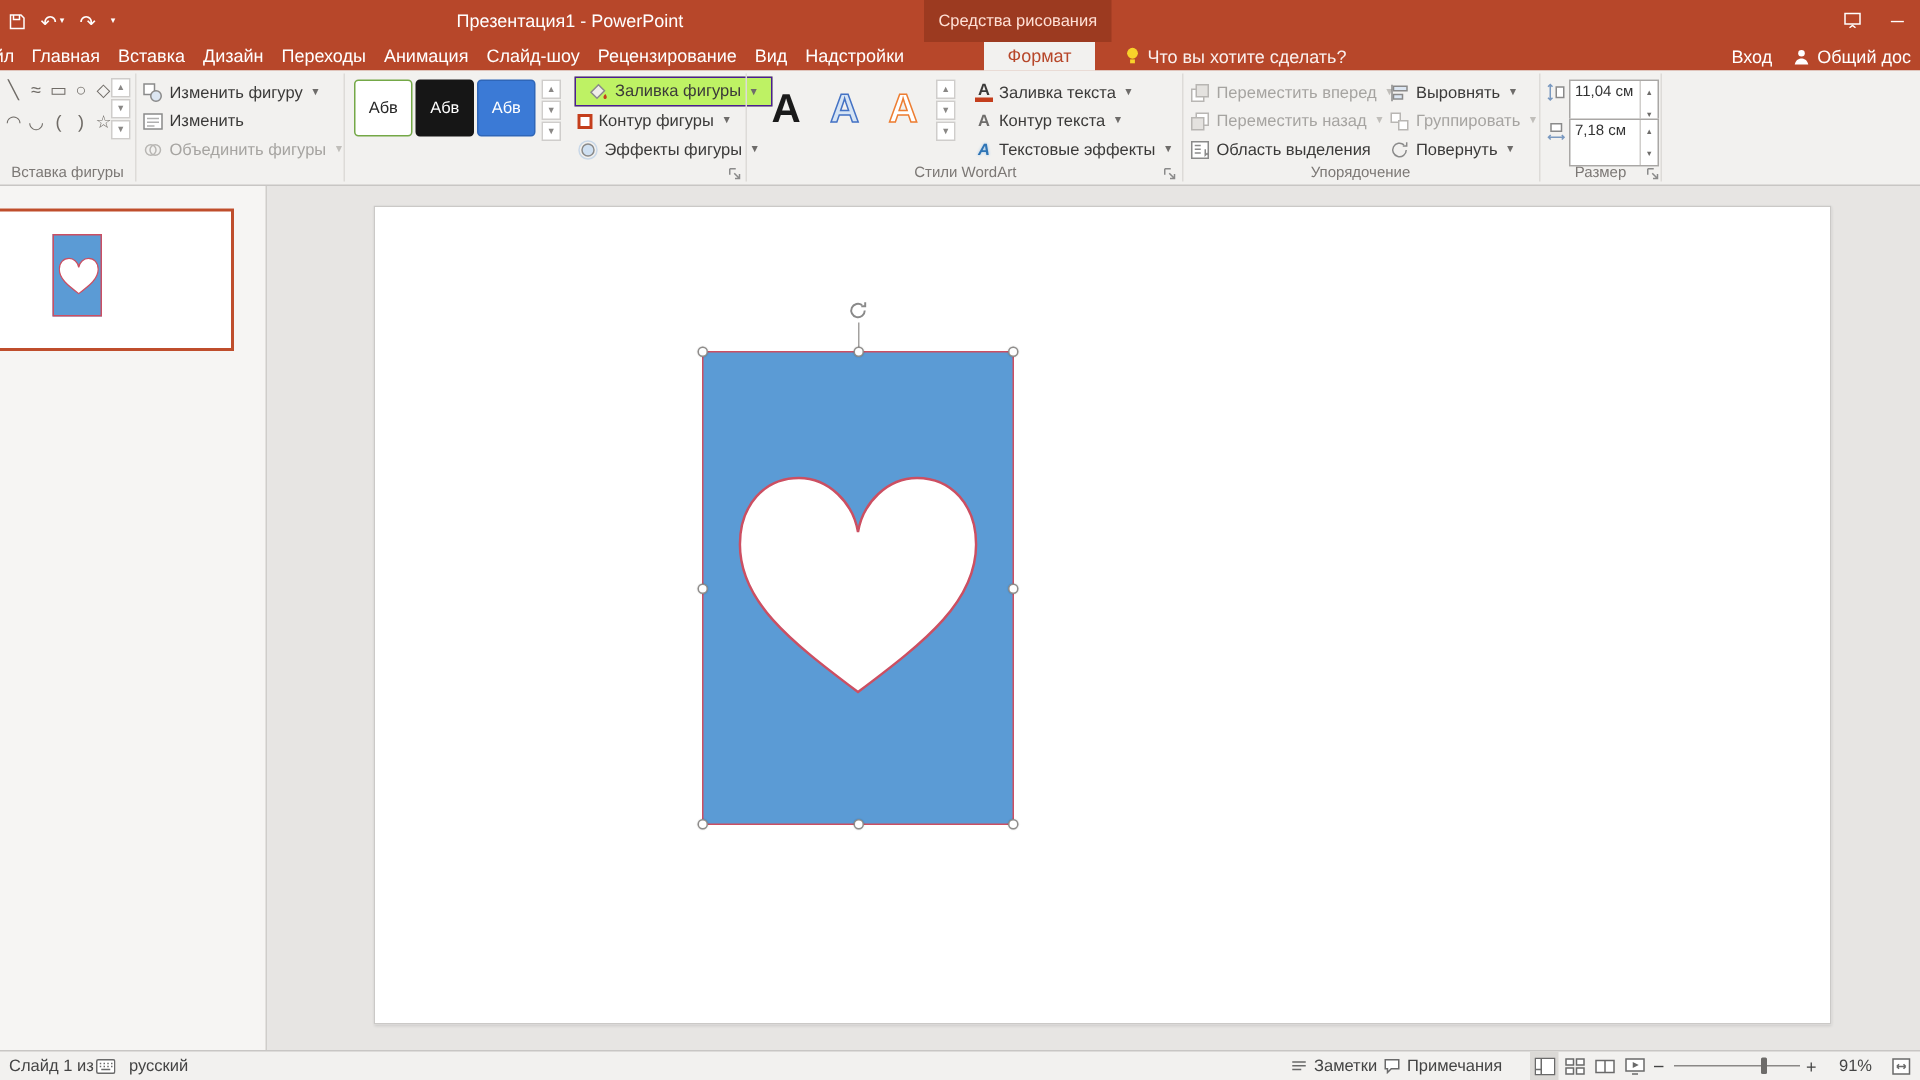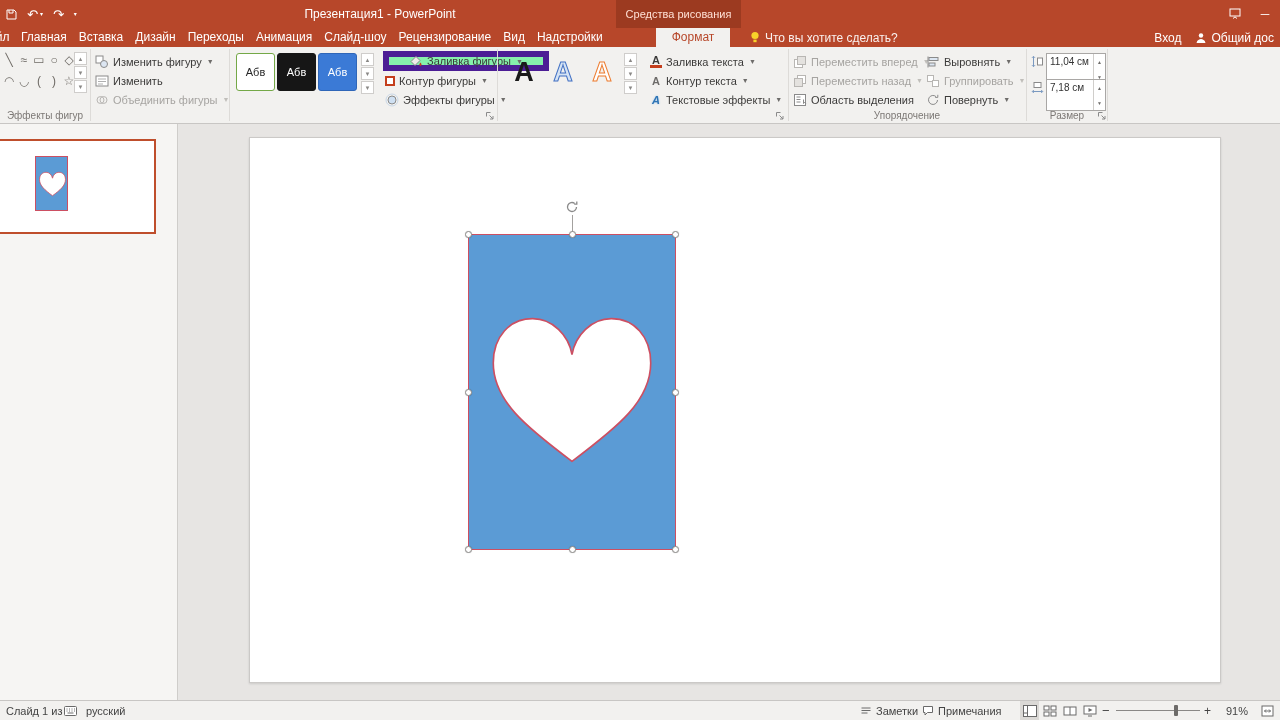--- a/index.html
+++ b/index.html
@@ -28,21 +28,21 @@
   .tabright{position:absolute;right:6px;top:0;height:19px;display:flex;align-items:center;gap:13px}
   .share{display:flex;align-items:center;gap:5px;white-space:nowrap}
 
   
   .ribbon{position:absolute;left:0;top:47px;width:1280px;height:77px;background:#f2f1ef;border-bottom:1px solid #c8c6c4}
   .vsep{position:absolute;top:2px;height:72px;width:1px;background:#dddbd8}
   .rbtn{position:absolute;display:flex;align-items:center;gap:4px;height:19px;font-size:11px;color:#3b3a39;white-space:nowrap}
   .dis{color:#a6a4a1}
   .caret{font-size:7px;color:#6e6c6a;margin-left:1px}
   .dis .caret{color:#c0beba}
-  .hl{background:#86efac;border:6px solid #4c1d95;padding:0 20px;height:20px}
+  .hl{background:#bef264;border:1px solid #4c1d95;padding:0 8px;height:20px}
   .glabel{position:absolute;top:62px;height:14px;font-size:10px;color:#7c7875;text-align:center;line-height:14px}
   .launcher{position:absolute;top:63px;width:11px;height:11px;display:flex;align-items:center;justify-content:center}
   .srow{position:absolute;display:flex;gap:1px}
   .sgGlyph{width:14px;text-align:center;font-size:12px;color:#6f6b66;line-height:19px}
   .galBtn{position:absolute;width:13px;height:13px;background:#fff;border:1px solid #cfcdcb;color:#8a8886;font-size:6px;display:flex;align-items:center;justify-content:center}
   .swatch{position:absolute;top:6px;width:39px;height:38px;border-radius:3px;font-size:11px;display:flex;align-items:center;justify-content:center}
   .sw1{left:236px;background:#fff;border:1px solid #74a847;color:#262626}
   .sw2{left:277px;background:#161616;border:1px solid #161616;color:#fff}
   .sw3{left:318px;background:#3b7ad6;border:1px solid #2f66b8;color:#fff}
   .wletter{position:absolute;top:4px;width:38px;height:42px;font-size:27px;font-weight:bold;display:flex;align-items:center;justify-content:center}
@@ -150,21 +150,21 @@
     <div class="srow" style="left:2px;top:25px">
       <span class="sgGlyph">◠</span>
       <span class="sgGlyph">◡</span>
       <span class="sgGlyph">(</span>
       <span class="sgGlyph">)</span>
       <span class="sgGlyph">☆</span>
     </div>
     <span class="galBtn" style="left:74px;top:5px">▲</span>
     <span class="galBtn" style="left:74px;top:19px">▼</span>
     <span class="galBtn" style="left:74px;top:33px">▼</span>
-    <span class="glabel" style="left:0;width:90px">Эффекты фигур</span>
+    <span class="glabel" style="left:0;width:90px">Вставка фигуры</span>
     <span class="vsep" style="left:90px"></span>
 
     <div class="rbtn" style="left:95px;top:5px">
       <svg width="14" height="14" viewBox="0 0 14 14">
           <rect x="1" y="1" width="7" height="7" fill="#fff" stroke="#8a8a8a"></rect>
           <circle cx="9" cy="9" r="3.5" fill="#dce6f2" stroke="#8a8a8a"></circle>
         </svg>
       <span>Изменить фигуру</span>
         <span class="caret">▼</span>
     </div>
@@ -234,20 +234,21 @@
     <div class="rbtn" style="left:650px;top:24px">
       <span class="ticA" style="color:#6e6c6a">А</span>
       <span>Контур текста</span>
         <span class="caret">▼</span>
     </div>
     <div class="rbtn" style="left:650px;top:43px">
       <span class="ticA" style="color:#2e74b5;font-style:italic;text-shadow:0 0 2px #9cc3e5">А</span>
       <span>Текстовые эффекты</span>
         <span class="caret">▼</span>
     </div>
+    <span class="glabel" style="left:500px;width:287px">Стили WordArt</span>
     <span class="launcher" style="left:774px">
         <svg width="10" height="10" viewBox="0 0 10 10">
           <path d="M1.5 1.5h4M1.5 1.5v4" stroke="#8a8a8a" fill="none"></path>
           <path d="M4.5 4.5L8 8M8 5v3H5" stroke="#8a8a8a" fill="none"></path>
         </svg>
       </span>
     <span class="vsep" style="left:788px"></span>
 
     <div class="rbtn dis" style="left:793px;top:5px">
       <svg width="14" height="14" viewBox="0 0 14 14">

